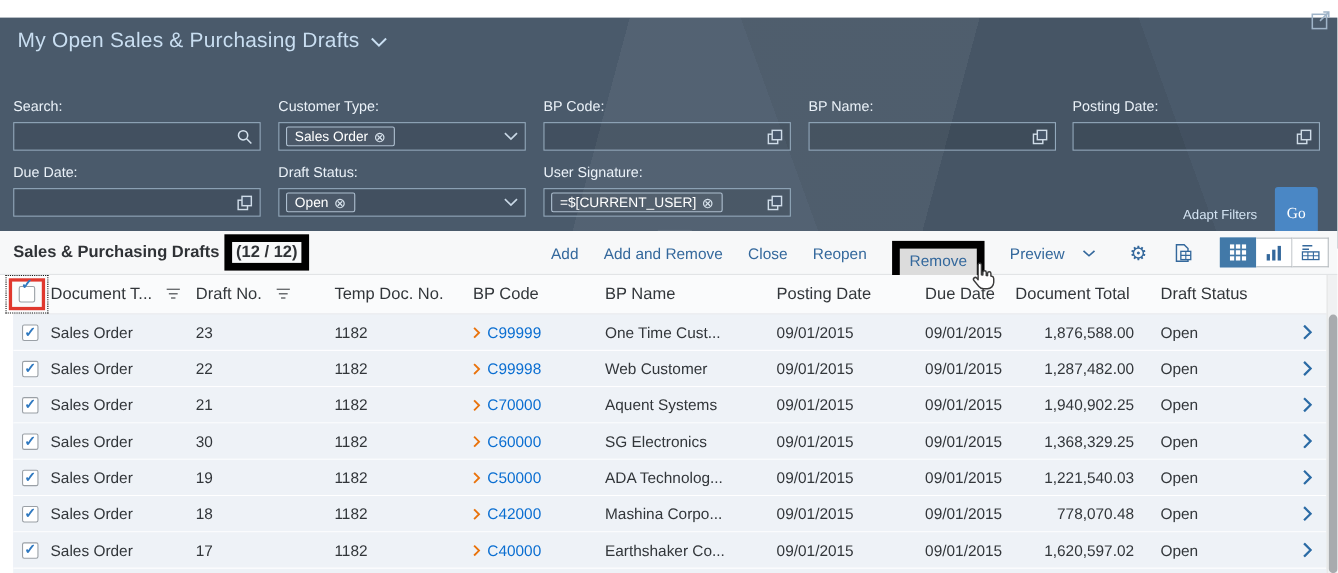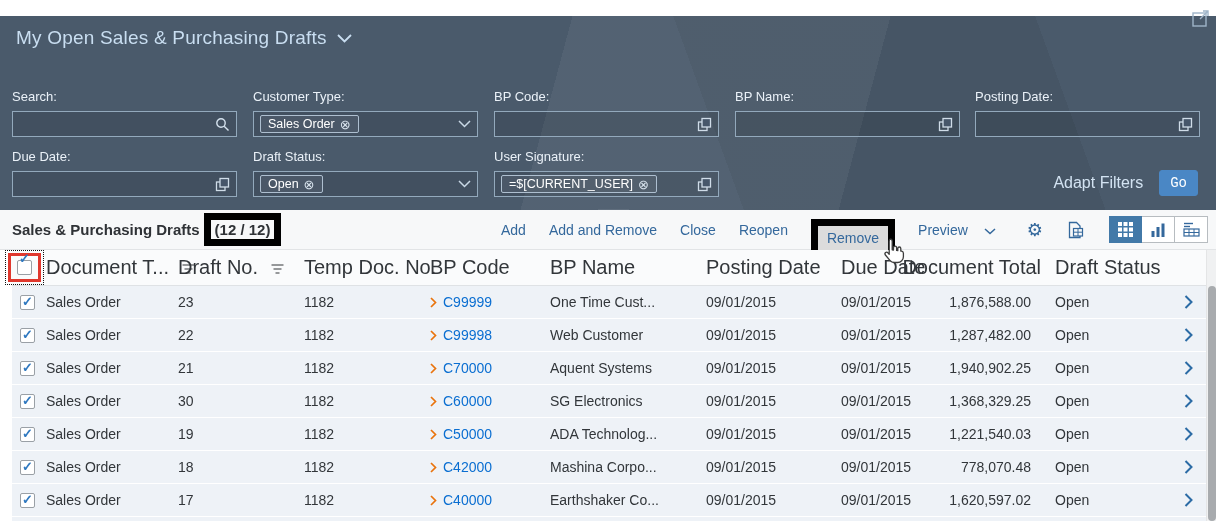--- a/index.html
+++ b/index.html
@@ -30,24 +30,24 @@
   .finput::placeholder { color:#c9d8e6; font-style:italic; }
   .token {
     display:inline-flex; align-items:center; gap:5px;
     border:1px solid #aebfd0; border-radius:2px; background:rgba(255,255,255,0.05);
     padding:1px 7px; font-size:12.5px; color:#ffffff; white-space:nowrap;
   }
   .tok-x { font-size:13px; line-height:1; color:#dbe6f0; cursor:pointer; }
   .fbox .trail { margin-left:auto; display:flex; align-items:center; }
 
   .adapt-row { position:absolute; right:18px; top:154px; display:flex; align-items:center; gap:16px; }
-  .adapt-link { font-size:16px; color:#d3e3f2; cursor:pointer; }
+  .adapt-link { font-size:12px; color:#d3e3f2; cursor:pointer; }
   .go-btn {
     background:#4a87c5; color:#fff; font-size:14px; border:1px solid #4a87c5;
-    border-radius:3px; padding:4px 10px; cursor:pointer; font-family:Liberation Mono, monospace;
+    border-radius:3px; padding:16px 10px; cursor:pointer; font-family:Liberation Serif, serif;
   }
   .collapse-tab {
     position:absolute; left:598px; top:193px; width:31px; height:17px;
     background:rgba(255,255,255,0.08); display:flex; align-items:center; justify-content:center; cursor:pointer;
   }
 
   
   .toolbar {
     position:absolute; left:0; top:210px; width:1216px; height:40px;
     background:#f7f8f9; border-bottom:1px solid #e2e4e6;
@@ -67,21 +67,21 @@
     width:33px; height:27px; border:1px solid #b7bcc0; background:#fff;
     display:flex; align-items:center; justify-content:center; cursor:pointer;
   }
   .seg + .seg { border-left:none; }
   .seg.active { background:#4279a8; border-color:#4279a8; }
 
   
   .grid-cols { display:grid; grid-template-columns:34px 132px 126px 126px 120px 140px 135px 100px 130px 115px 1fr; align-items:center; }
   .thead {
     position:absolute; left:12px; right:10px; top:250px; height:36px;
-    background:#fafbfc; border-bottom:1px solid #dfe2e5; font-size:20px; color:#32363a;
+    background:#fafbfc; border-bottom:1px solid #dfe2e5; font-size:15px; color:#32363a;
   }
   .hcell { display:flex; align-items:center; white-space:nowrap; overflow:visible; }
   .hfilter { margin-left:13px; flex:none; }
   .table-body { position:absolute; left:12px; right:10px; top:286px; bottom:0; background:#eef2f7; overflow:hidden; }
   .trow { height:33px; background:#eef2f7; border-bottom:1px solid #ffffff; font-size:14px; color:#32363a; cursor:pointer; }
   .cell { white-space:nowrap; overflow:hidden; text-overflow:ellipsis; }
   .c-pad { padding-left:16px; }
   .c-num { text-align:right; padding-right:24px; }
   .c-link { display:flex; align-items:center; gap:6px; overflow:visible; }
   .bp-link { color:#0a6ed1; text-decoration:none; cursor:pointer; }
@@ -332,21 +332,21 @@
             <line x1="2.5" y1="5" x2="10.5" y2="5"></line>
             <line x1="4.5" y1="9" x2="8.5" y2="9"></line>
         </svg>
       </span>
     </div>
     <div class="hcell">Temp Doc. No.</div>
     <div class="hcell">BP Code</div>
     <div class="hcell">BP Name</div>
     <div class="hcell c-pad">Posting Date</div>
     <div class="hcell c-pad">Due Date</div>
-    <div class="hcell" style="justify-content:flex-end; padding-right:14px;">Document Total</div>
+    <div class="hcell" style="justify-content:flex-end; padding-right:28px;">Document Total</div>
     <div class="hcell">Draft Status</div>
     <div class="hcell"></div>
   </div>
 
   <div class="table-body">
     <div class="trow grid-cols">
       <div class="cell c-check">
           <span class="checkbox checked row-check"></span>
         </div>
       <div class="cell">Sales Order</div>

